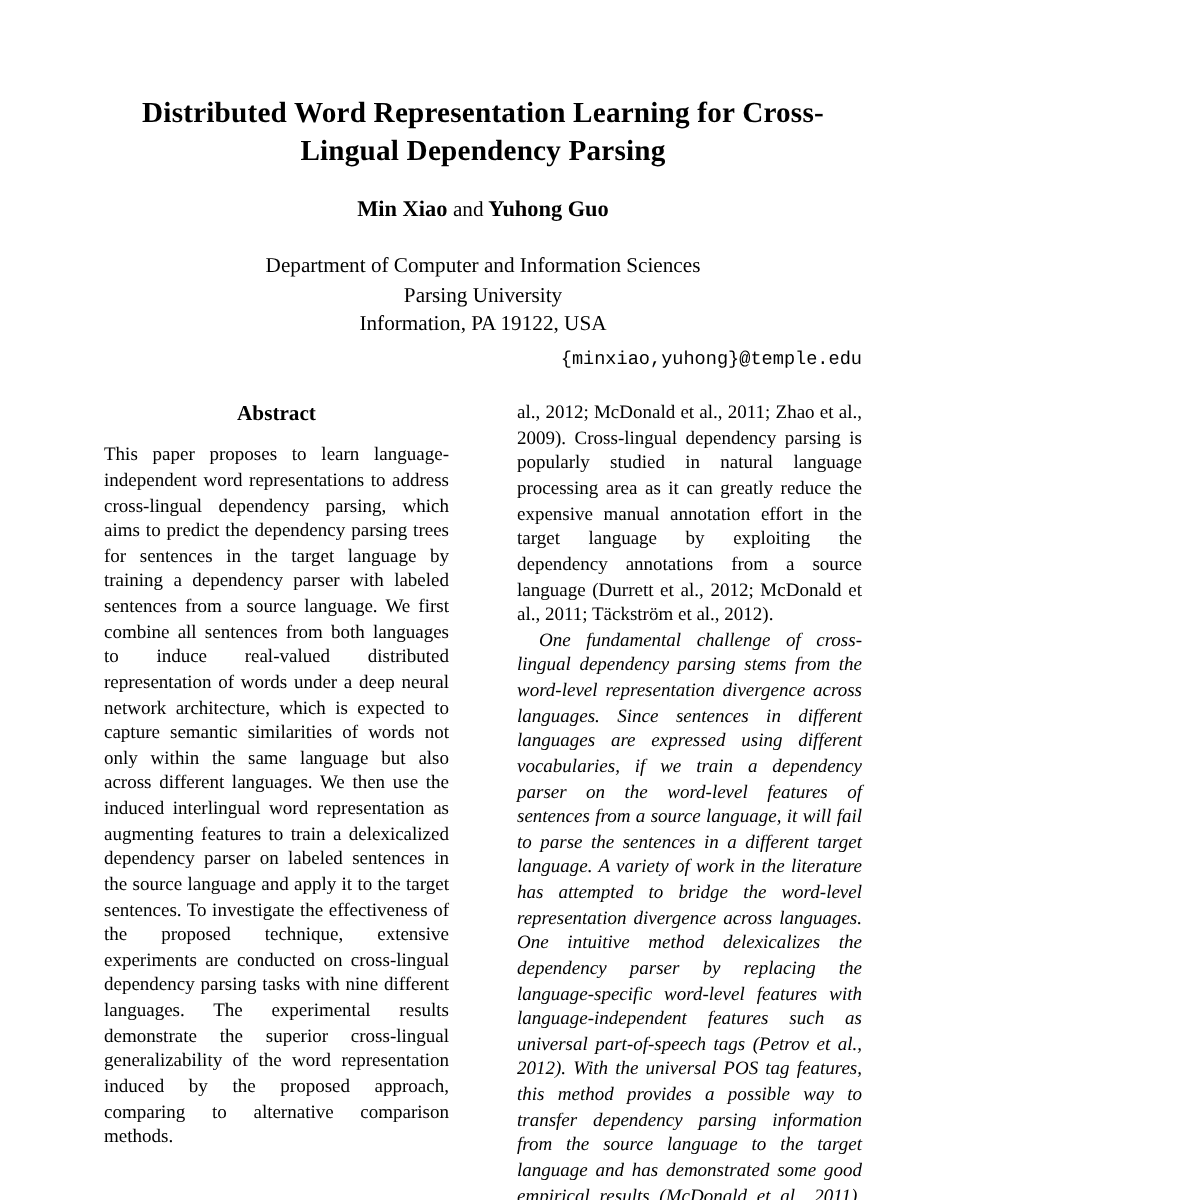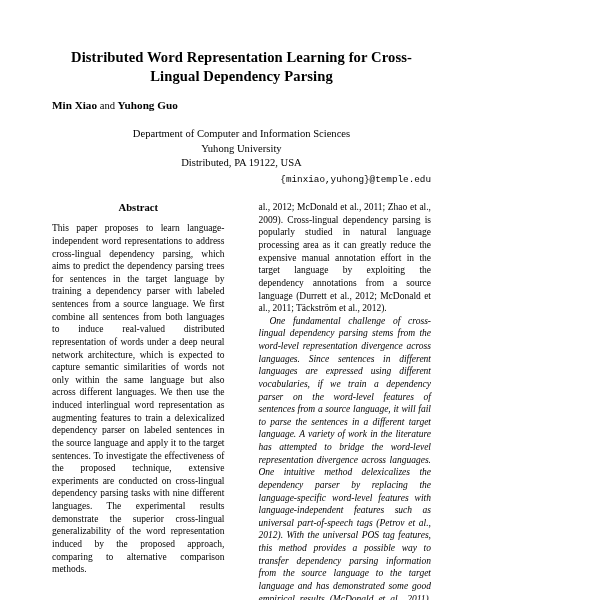--- a/index.html
+++ b/index.html
@@ -24,21 +24,21 @@
   .title {
     font-size: 14.6px;
     font-weight: bold;
     text-align: center;
     line-height: 1.28;
     margin: 8px 6px 0 6px;
     letter-spacing: 0.1px;
   }
   .authors {
     margin-top: 14px;
-    text-align: left;
+    text-align: center;
     font-size: 11.2px;
     font-weight: bold;
   }
   .authors .and {
     font-weight: normal;
     font-size: 10.6px;
   }
   .affil {
     text-align: center;
     font-size: 10.6px;
@@ -88,22 +88,22 @@
   <div class="title">Distributed Word Representation Learning for Cross-Lingual Dependency Parsing</div>
 
   <div class="authors">
     <span>Min Xiao</span>
     <span class="and">and</span>
     <span>Yuhong Guo</span>
   </div>
 
   <div class="affil">
     <div>Department of Computer and Information Sciences</div>
-    <div>Yuhong University</div>
-    <div>Distributed, PA 19122, USA</div>
+    <div>Parsing University</div>
+    <div>Information, PA 19122, USA</div>
   </div>
 
   <div class="email">{minxiao,yuhong}@temple.edu</div>
 
   <div class="columns">
     <div class="col">
       <div class="section-head">Abstract</div>
       <p>This paper proposes to learn language-independent word representations to address cross-lingual dependency parsing, which aims to predict the dependency parsing trees for sentences in the target language by training a dependency parser with labeled sentences from a source language. We first combine all sentences from both languages to induce real-valued distributed representation of words under a deep neural network architecture, which is expected to capture semantic similarities of words not only within the same language but also across different languages. We then use the induced interlingual word representation as augmenting features to train a delexicalized dependency parser on labeled sentences in the source language and apply it to the target sentences. To investigate the effectiveness of the proposed technique, extensive experiments are conducted on cross-lingual dependency parsing tasks with nine different languages. The experimental results demonstrate the superior cross-lingual generalizability of the word representation induced by the proposed approach, comparing to alternative comparison methods.</p>
     </div>
     <div class="col">

